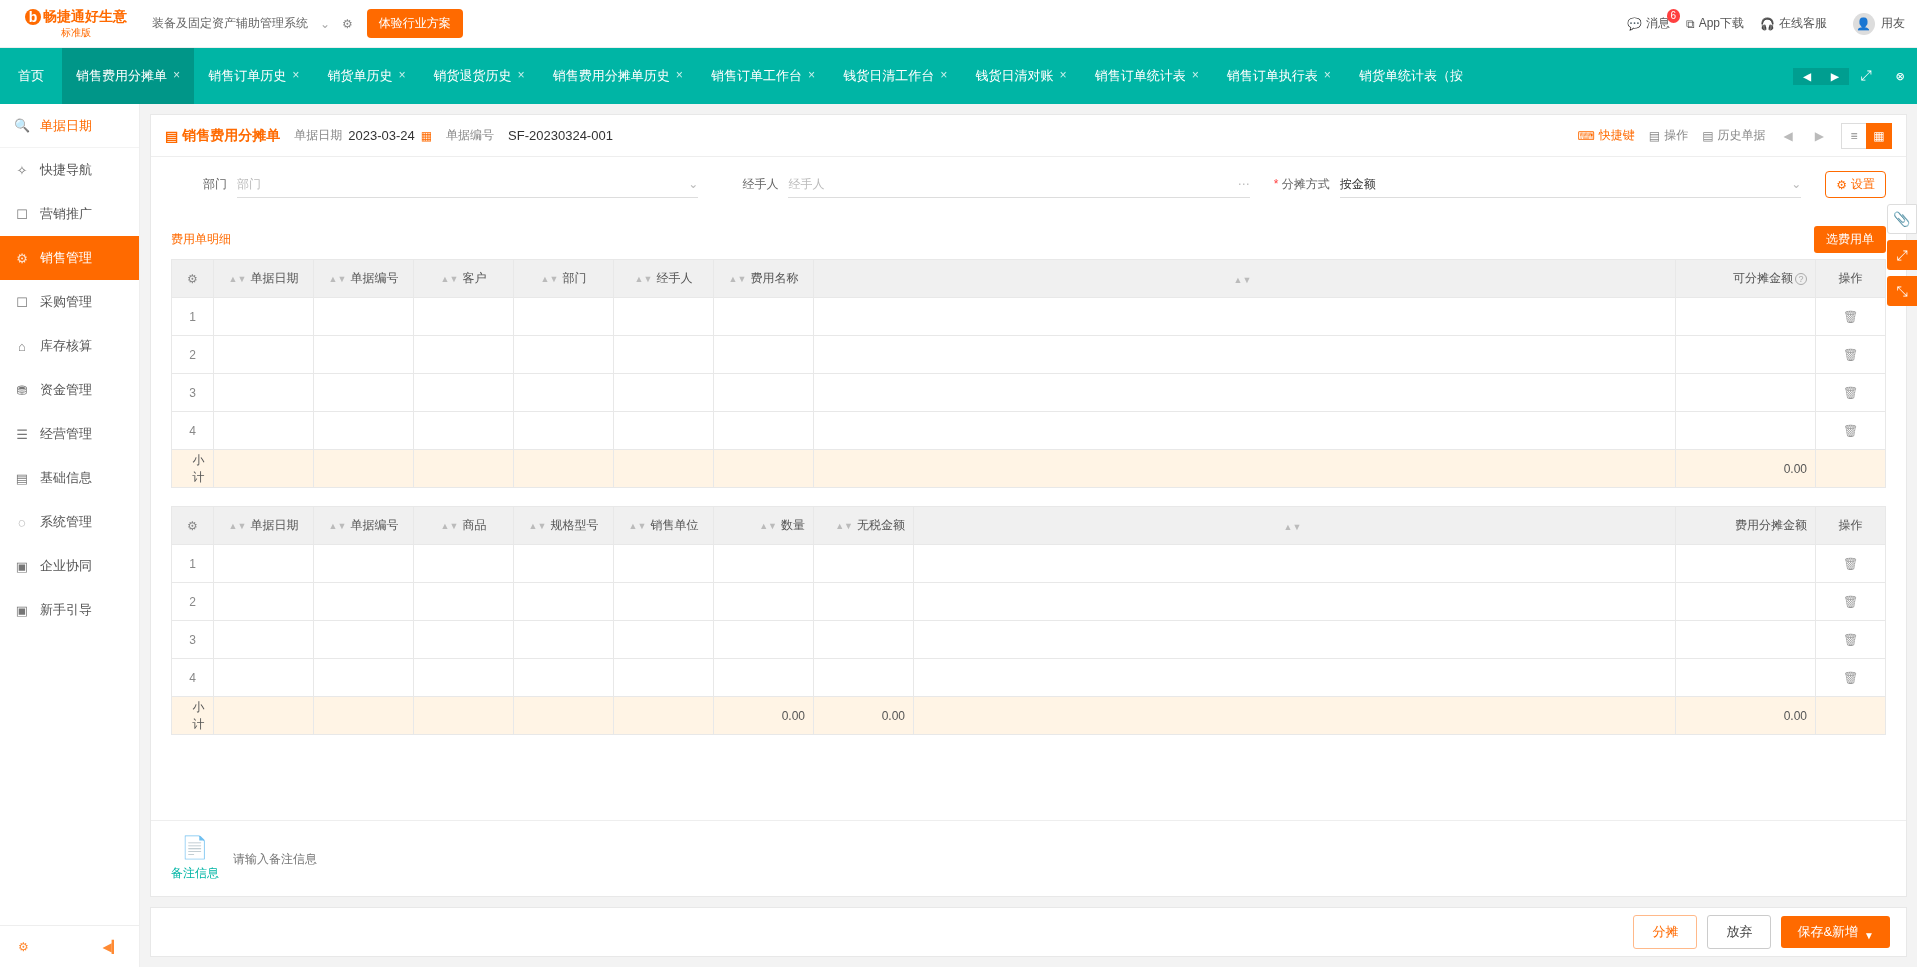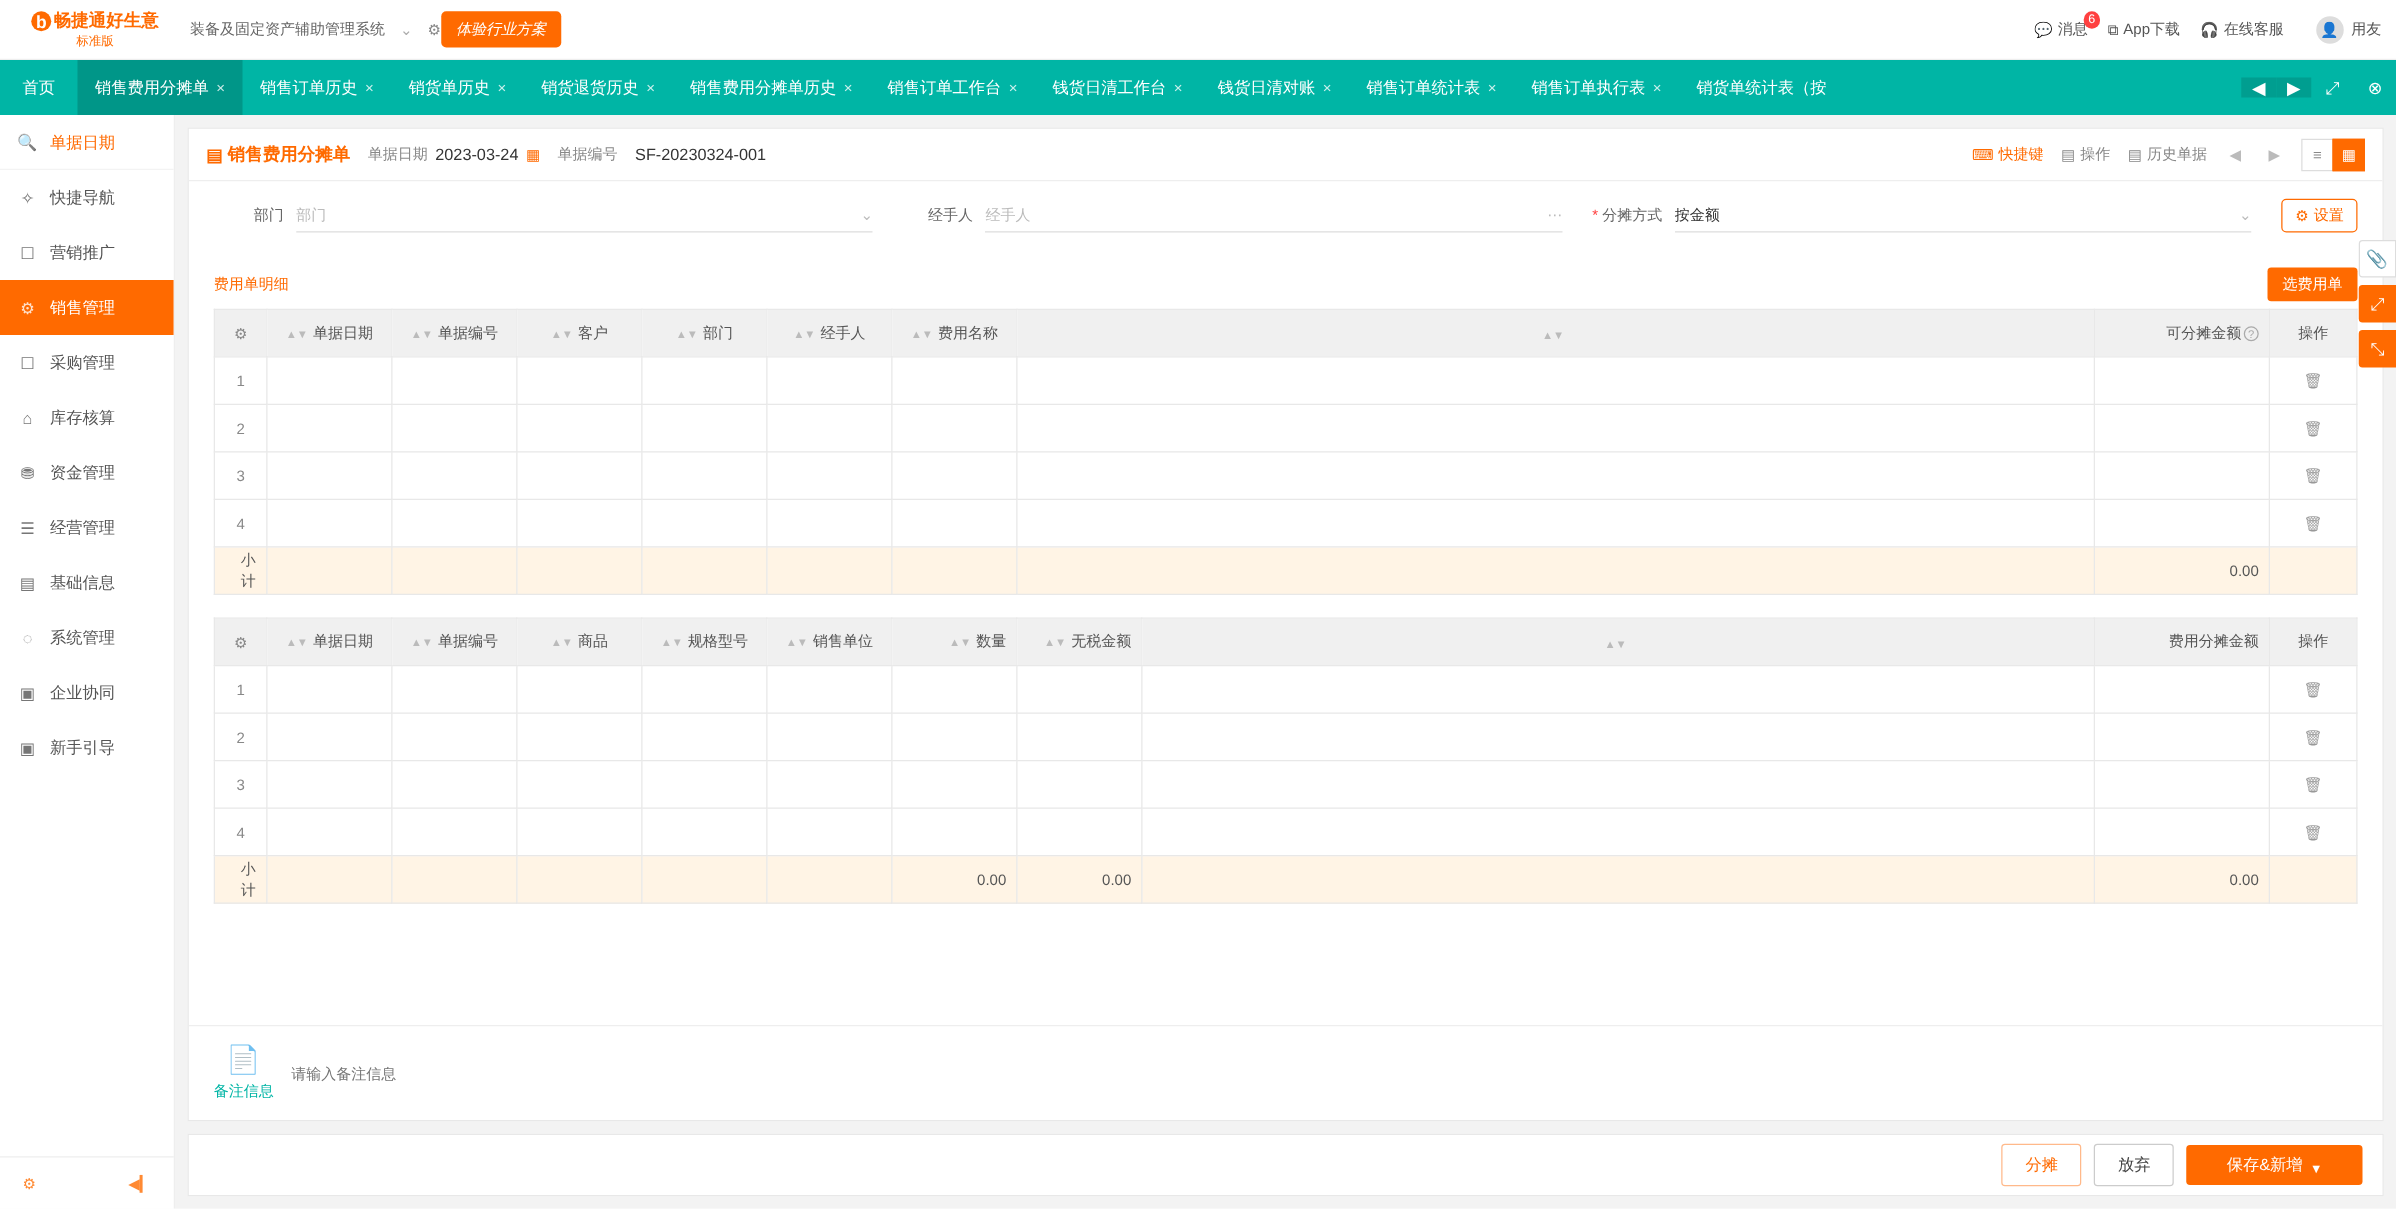--- a/index.html
+++ b/index.html
@@ -8,31 +8,31 @@
 
 
 .topbar { height: 48px; display: flex; align-items: center; border-bottom: 1px solid #eee; padding: 0 12px; }
 .logo-area { width: 128px; display: flex; flex-direction: column; align-items: center; }
 .logo-main { color: #ff6a00; font-weight: bold; font-size: 14px; display: flex; align-items: center; gap: 2px; }
 .logo-main .mark { width: 16px; height: 16px; background: #ff6a00; border-radius: 50%; display:inline-flex;align-items:center;justify-content:center;color:#fff;font-weight:bold; }
 .logo-sub { color: #ff6a00; font-size: 10px; }
 .system-select { margin-left: 12px; min-width: 180px; color: #666; display: flex; align-items: center; gap: 6px; }
 .system-select .caret { margin-left: 6px; color: #aaa; }
 .gear { margin-left: 10px; color: #888; cursor: pointer; }
-.btn-orange { background: #ff6a00; color: #fff; border: none; border-radius: 4px; padding: 6px 12px; margin-left: 0; cursor: pointer; font-size:12px;font-style:italic; }
+.btn-orange { background: #ff6a00; color: #fff; border: none; border-radius: 4px; padding: 6px 12px; margin-left: 14px; cursor: pointer; font-size:12px; }
 .top-spacer { flex: 1; }
 .top-actions { display: flex; align-items: center; gap: 16px; color: #555; }
 .top-actions .action { display: flex; align-items: center; gap: 4px; cursor: pointer; font-size:12px; }
 .badge { position: relative; }
 .badge-dot { position: absolute; top: -6px; right: -10px; background: #ff4040; color: #fff; border-radius: 8px; font-size: 10px; padding: 0 4px; line-height:14px; }
 .user-area { display: flex; align-items: center; gap: 6px; margin-left: 10px; }
 .avatar { width: 22px; height: 22px; background: #ddd; border-radius: 50%; display:flex;align-items:center;justify-content:center;color:#fff;font-size:12px; }
 
 
-.tabstrip { height: 44px; background: #00b5a5; display: flex; align-items: stretch; color: #fff; position: relative; }
+.tabstrip { height: 56px; background: #00b5a5; display: flex; align-items: stretch; color: #fff; position: relative; font-family: Liberation Mono, monospace; }
 .tab { padding: 0 14px; display: flex; align-items: center; gap: 6px; cursor: pointer; font-size: 13px; white-space: nowrap; }
 .tab.home { padding: 0 18px; }
 .tab.active { background: #009688; }
 .tab .x { font-size: 12px; opacity: .8; }
 .tabstrip-left { display:flex; overflow:hidden; flex:1; }
 .tabstrip-right { display:flex; align-items:center; }
 .tabscroll { width: 28px; display:flex;align-items:center;justify-content:center;background:#009e90;color:#fff;cursor:pointer;font-size:14px; }
 .tabicon { width: 34px; display:flex;align-items:center;justify-content:center;cursor:pointer;color:#fff;font-size:14px; }
 
 
@@ -100,21 +100,21 @@
 
 .remark { display:flex; align-items:center; gap:14px; border-top:1px solid #eee; padding:14px 20px; margin-top:auto; }
 .remark-icon { display:flex;flex-direction:column;align-items:center;color:#00b5a5;font-size:12px;gap:4px; }
 .remark-icon .ricon { font-size:22px; }
 .remark-input { flex:1; border:none; outline:none; color:#aaa; font-size:12px; }
 
 
 .footer { height:50px; margin:0 10px 10px; background:#fff; border:1px solid #e8e8e8; display:flex; align-items:center; justify-content:flex-end; gap:10px; padding:0 16px; }
 .btn-white { background:#fff;border:1px solid #ccc;border-radius:3px;padding:7px 18px;cursor:pointer;font-size:13px;color:#444; }
 .btn-white.orange-text { color:#ff6a00; border-color:#ffb98a; }
-.btn-primary { background:#ff6a00;color:#fff;border:none;border-radius:3px;padding:7px 32px;cursor:pointer;font-size:13px;display:flex;align-items:flex-end;gap:6px; }
+.btn-primary { background:#ff6a00;color:#fff;border:none;border-radius:3px;padding:7px 16px;cursor:pointer;font-size:13px;display:flex;align-items:flex-end;gap:6px; }
 .btn-primary .caret { font-size:10px; }
 
 
 .right-rail { position:absolute; right:0; top:100px; display:flex; flex-direction:column; gap:6px; }
 .rail-item { width:30px;height:30px;background:#ff6a00;color:#fff;display:flex;align-items:center;justify-content:center;cursor:pointer;border-radius:3px 0 0 3px;font-size:14px; }
 .rail-item.gray { background:#fff;color:#888;border:1px solid #ddd; }
 .info-q { display:inline-block;width:12px;height:12px;border:1px solid #aaa;border-radius:50%;font-size:9px;line-height:11px;text-align:center;color:#aaa;margin-left:2px; }
 </style>
 </head>
 <body>

